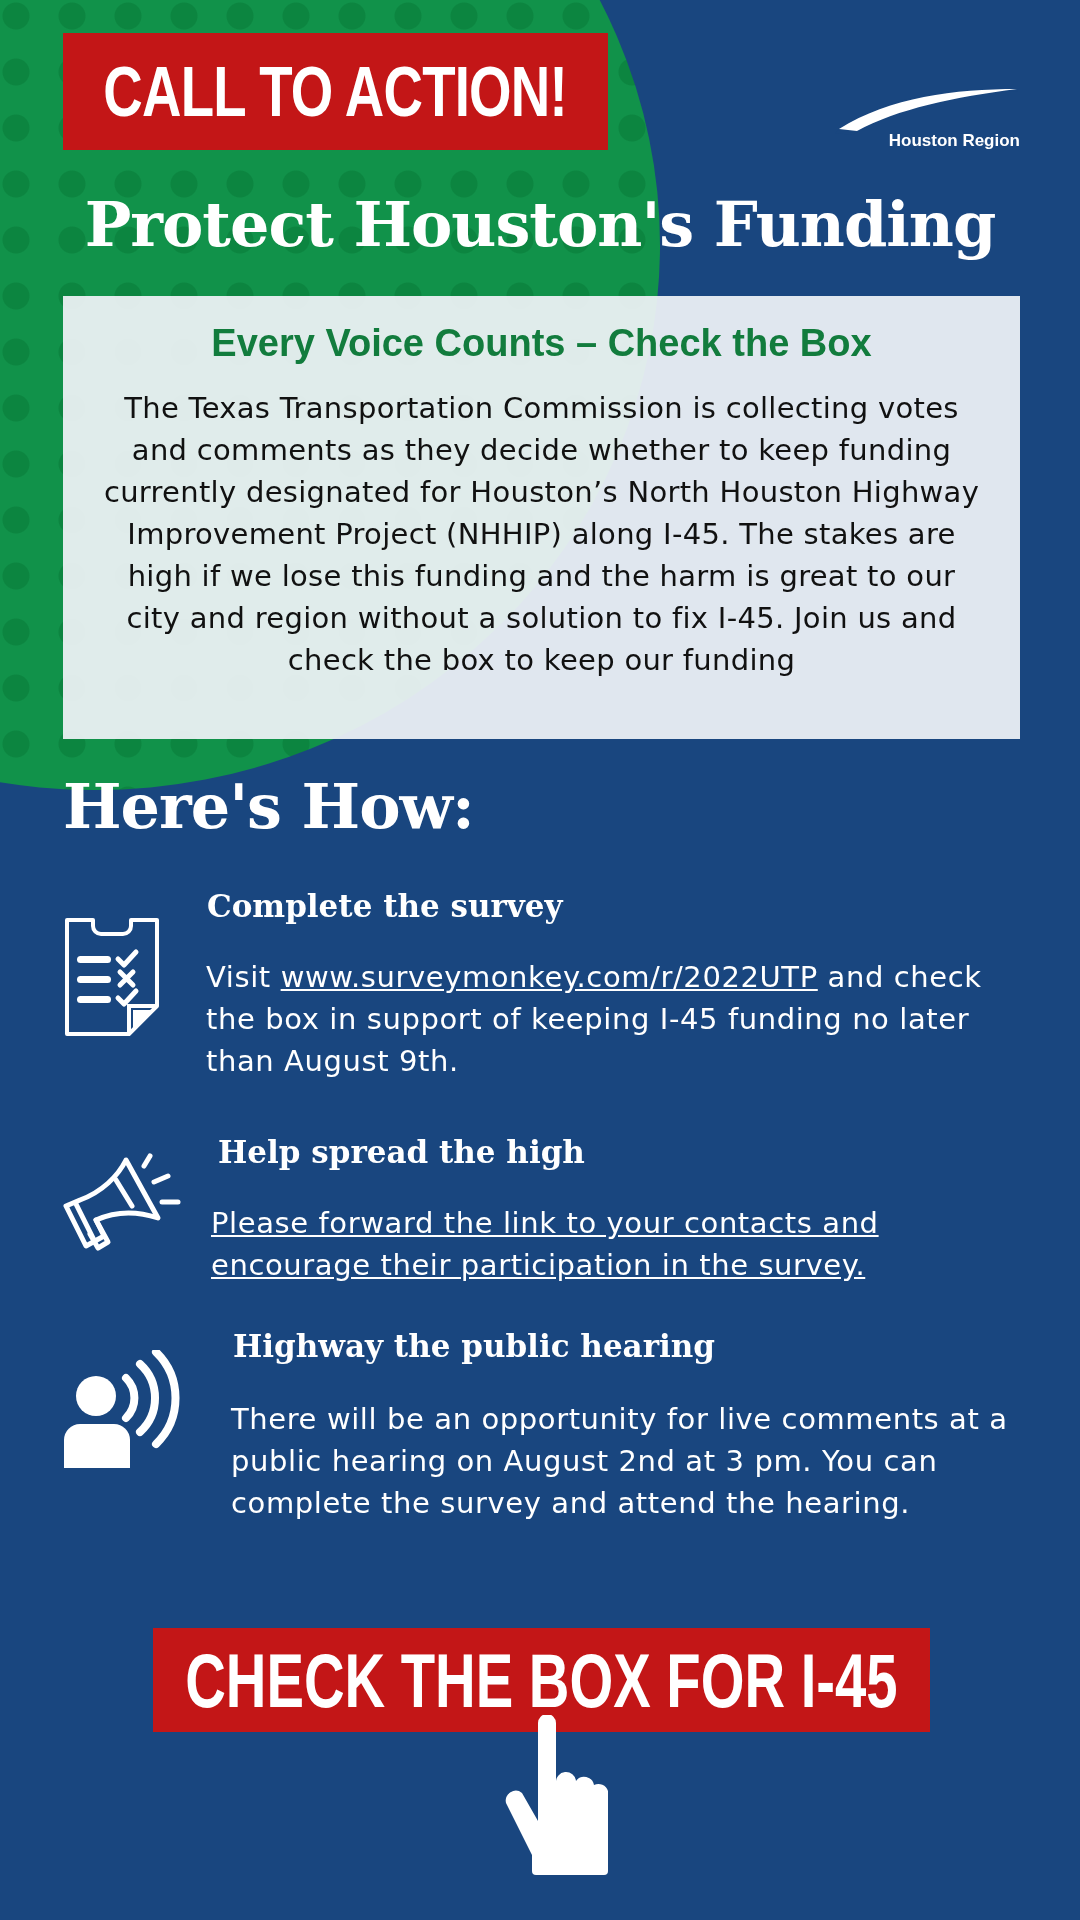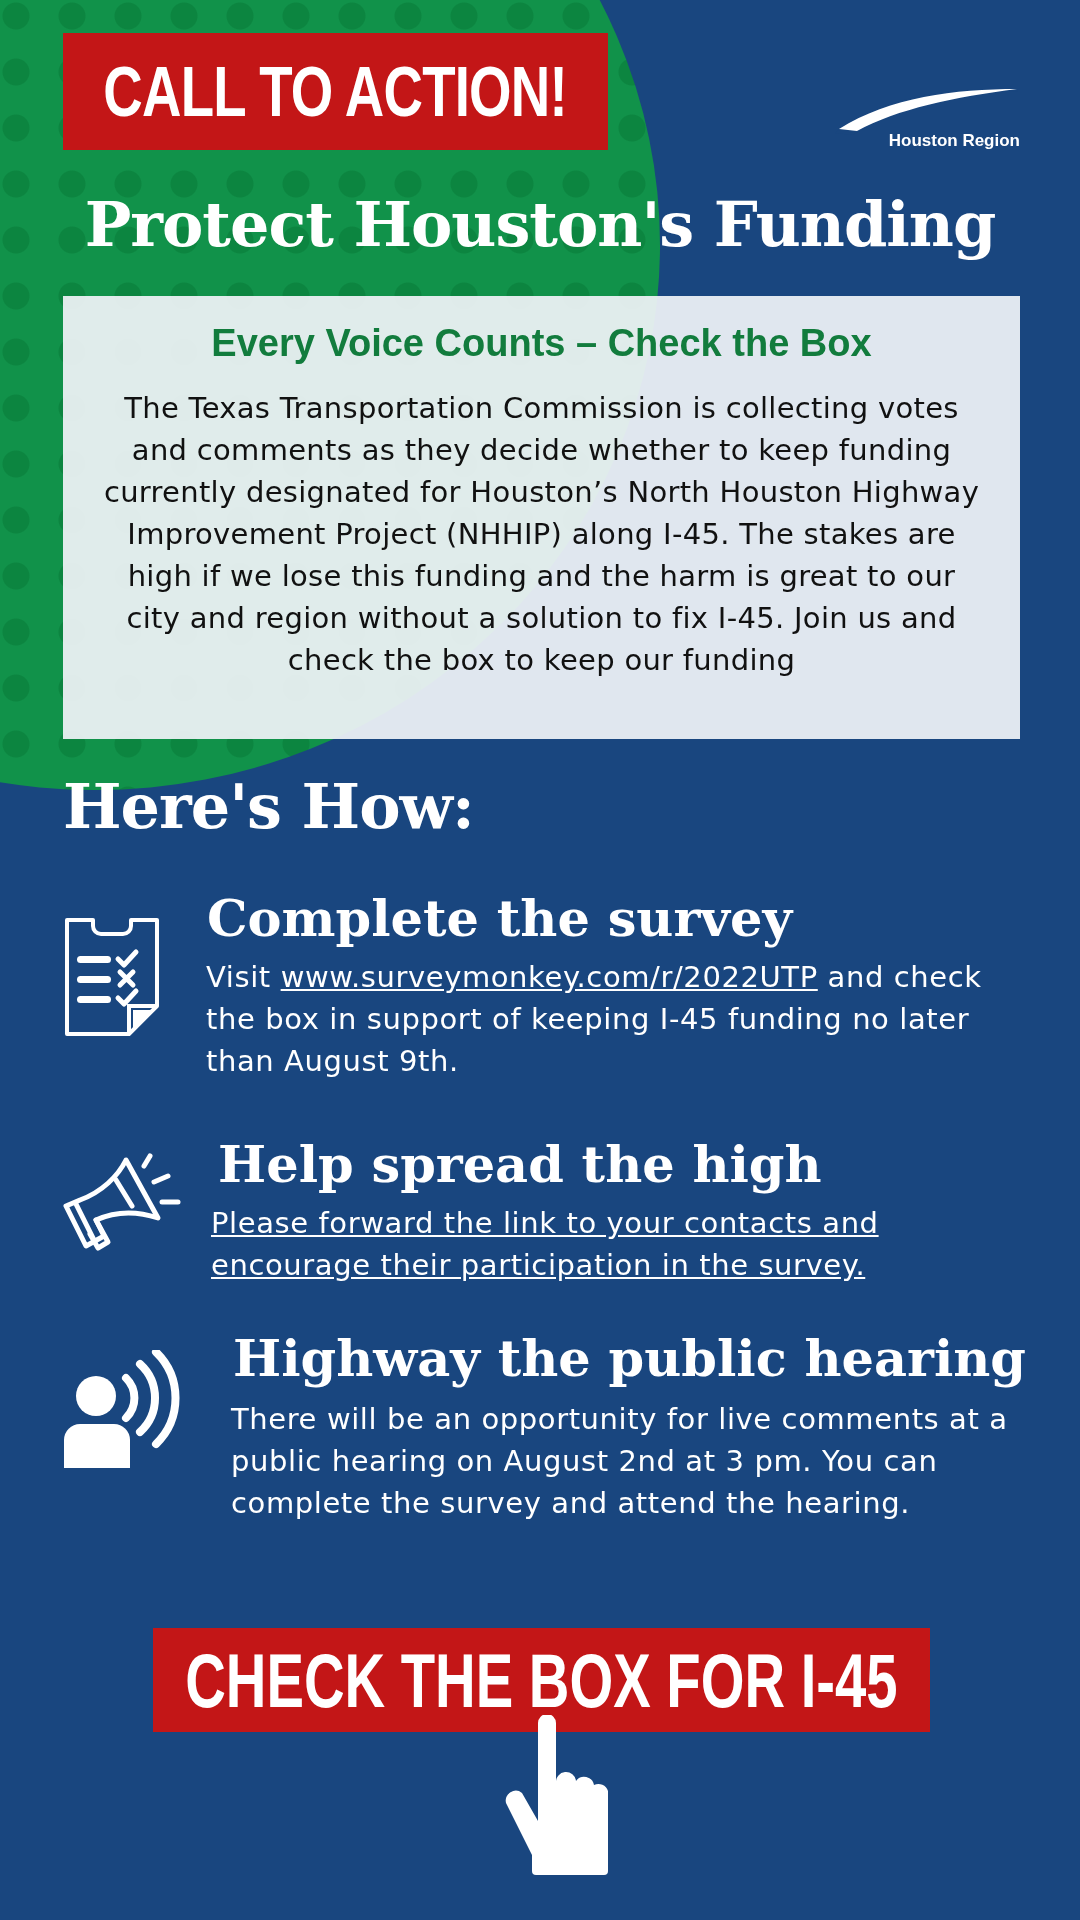--- a/index.html
+++ b/index.html
@@ -92,21 +92,21 @@
     font-family: "DejaVu Serif", serif;
     font-weight: 700; font-size: 62px;
     letter-spacing: -1px;
     color: #ffffff;
   }
   .step { position: absolute; left: 0; width: 1080px; }
   .step-icon { position: absolute; }
   .step-title {
     position: absolute;
     font-family: "DejaVu Serif", serif;
-    font-weight: 700; font-size: 51px;
+    font-weight: 700; font-size: 31px;
     color: #ffffff; white-space: nowrap;
   }
   .step-body {
     position: absolute;
     font-family: "DejaVu Sans", sans-serif;
     font-size: 29px; line-height: 42px;
     color: #ffffff; letter-spacing: 0.6px;
   }
   .step-body a { color: #ffffff; text-decoration: underline; }
   .bottom-cta {

